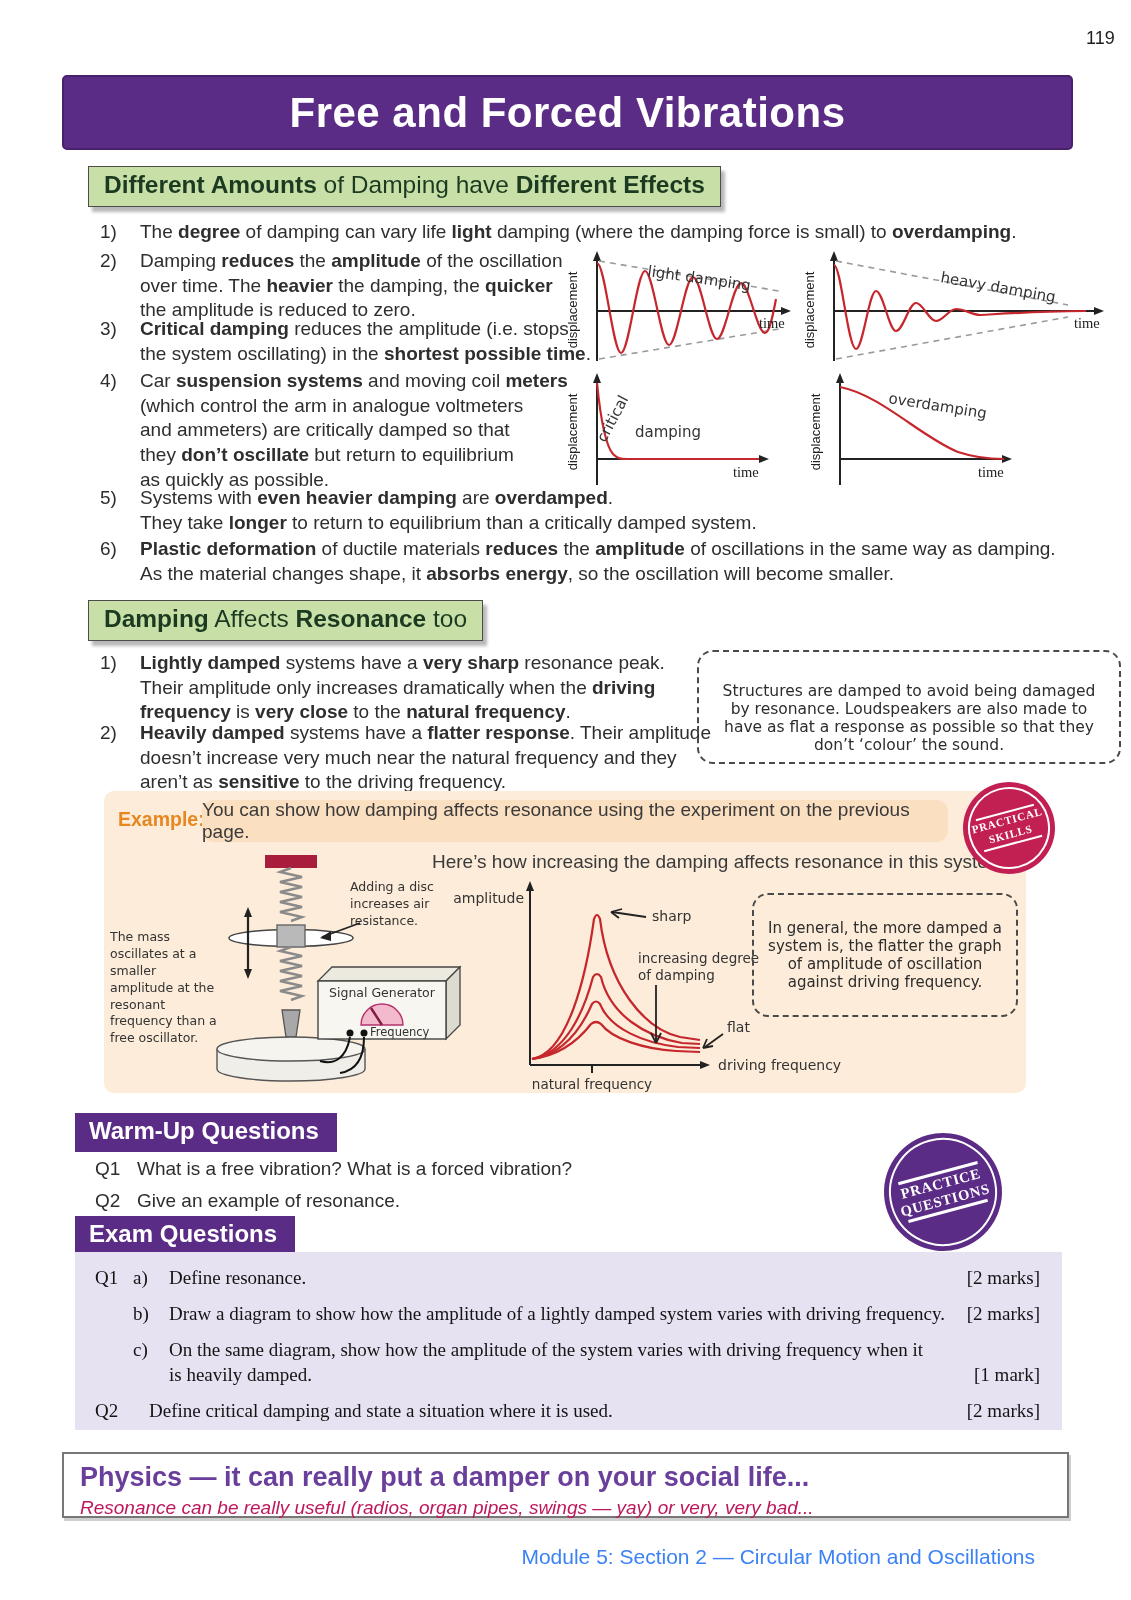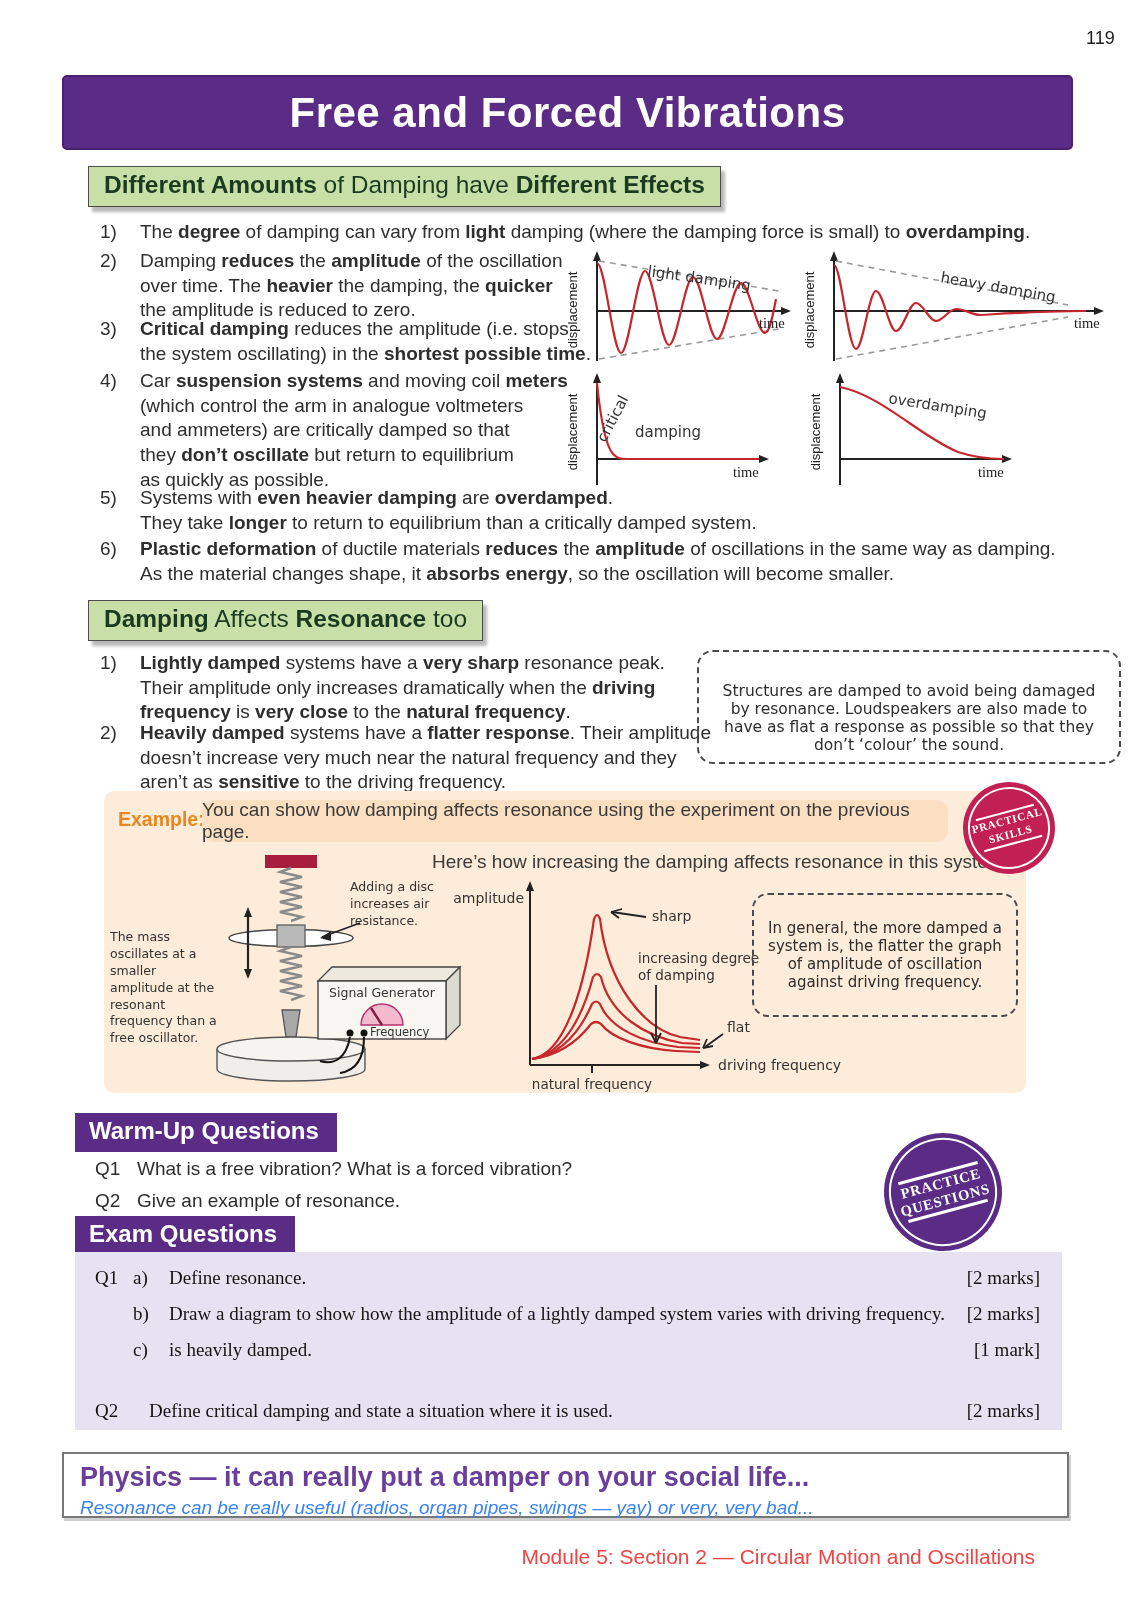--- a/index.html
+++ b/index.html
@@ -52,39 +52,39 @@
         font-family:"Liberation Serif",serif;font-size:19px;color:#141414;line-height:1.3;}
   .xnum{width:38px;flex:none;}
   .xpart{width:36px;flex:none;}
   .xtext{flex:1;padding-right:12px;}
   .xmarks{flex:none;white-space:nowrap;}
   .xl2{display:flex;justify-content:space-between;text-align:center;}
   
   .joke{left:62px;top:1452px;width:1007px;height:66px;background:#fff;border:2px solid #777;
         box-shadow:2px 3px 0 #cfcfcf;box-sizing:border-box;padding:8px 16px 0 16px;}
   .joke .jt{color:#6a3f9b;font-weight:700;font-size:27px;line-height:1.15;}
-  .joke .js{font-style:italic;font-size:19px;color:#3b82f6;margin-top:4px;}
-  .footer{font-size:21px;color:#ef4444;}
+  .joke .js{font-style:italic;font-size:19px;color:#be185d;margin-top:4px;}
+  .footer{font-size:21px;color:#3b82f6;}
 </style>
 </head>
 <body>
 
 <div class="page">
 
   <div class="abs pagenum" style="left:1086px;top:28px;">119</div>
 
   <div class="abs banner">
     <div class="t">Free and Forced Vibrations</div>
   </div>
 
   <div class="abs ghead" style="left:88px;top:166px;"><span style="font-weight: 700;">Different Amounts</span><span> of Damping have </span><span style="font-weight: 700;">Different Effects</span></div>
 
   <div class="abs li" style="left:100px;top:220px;width:960px;">
     <span class="n">1)</span>
-    <span class="t"><span>The </span><span style="font-weight: 700;">degree</span><span> of damping can vary from </span><span style="font-weight: 700;">light</span><span> damping (where the damping force is small) to </span><span style="font-weight: 700;">overdamping</span><span>.</span></span>
+    <span class="t"><span>The </span><span style="font-weight: 700;">degree</span><span> of damping can vary life </span><span style="font-weight: 700;">light</span><span> damping (where the damping force is small) to </span><span style="font-weight: 700;">overdamping</span><span>.</span></span>
   </div>
   <div class="abs li" style="left:100px;top:249px;width:505px;">
     <span class="n">2)</span>
     <span class="t"><span>Damping </span><span style="font-weight: 700;">reduces</span><span> the </span><span style="font-weight: 700;">amplitude</span><span> of the oscillation</span><br><span>over time.  The </span><span style="font-weight: 700;">heavier</span><span> the damping, the </span><span style="font-weight: 700;">quicker</span><br><span>the amplitude is reduced to zero.</span></span>
   </div>
   <div class="abs li" style="left:100px;top:317px;width:515px;">
     <span class="n">3)</span>
     <span class="t"><span style="font-weight: 700;">Critical damping</span><span> reduces the amplitude (i.e. stops</span><br><span>the system oscillating) in the </span><span style="font-weight: 700;">shortest possible time</span><span>.</span></span>
   </div>
   <div class="abs li" style="left:100px;top:369px;width:505px;">
@@ -271,20 +271,21 @@
     <div class="xrow" style="top:50px;">
       <span class="xnum"></span>
       <span class="xpart">b)</span>
       <span class="xtext">Draw a diagram to show how the amplitude of a lightly damped system varies with driving frequency.</span>
       <span class="xmarks">[2 marks]</span>
     </div>
     <div class="xrow" style="top:86px;">
       <span class="xnum"></span>
       <span class="xpart">c)</span>
       <span class="xtext" style="padding-right:0;">
+        <span>On the same diagram, show how the amplitude of the system varies with driving frequency when it</span>
         <span class="xl2">
           <span>is heavily damped.</span>
           <span class="xmarks">[1 mark]</span>
         </span>
       </span>
     </div>
     <div class="xrow" style="top:147px;">
       <span class="xnum">Q2</span>
       <span class="xtext" style="padding-left:16px;">Define critical damping and state a situation where it is used.</span>
       <span class="xmarks">[2 marks]</span>

